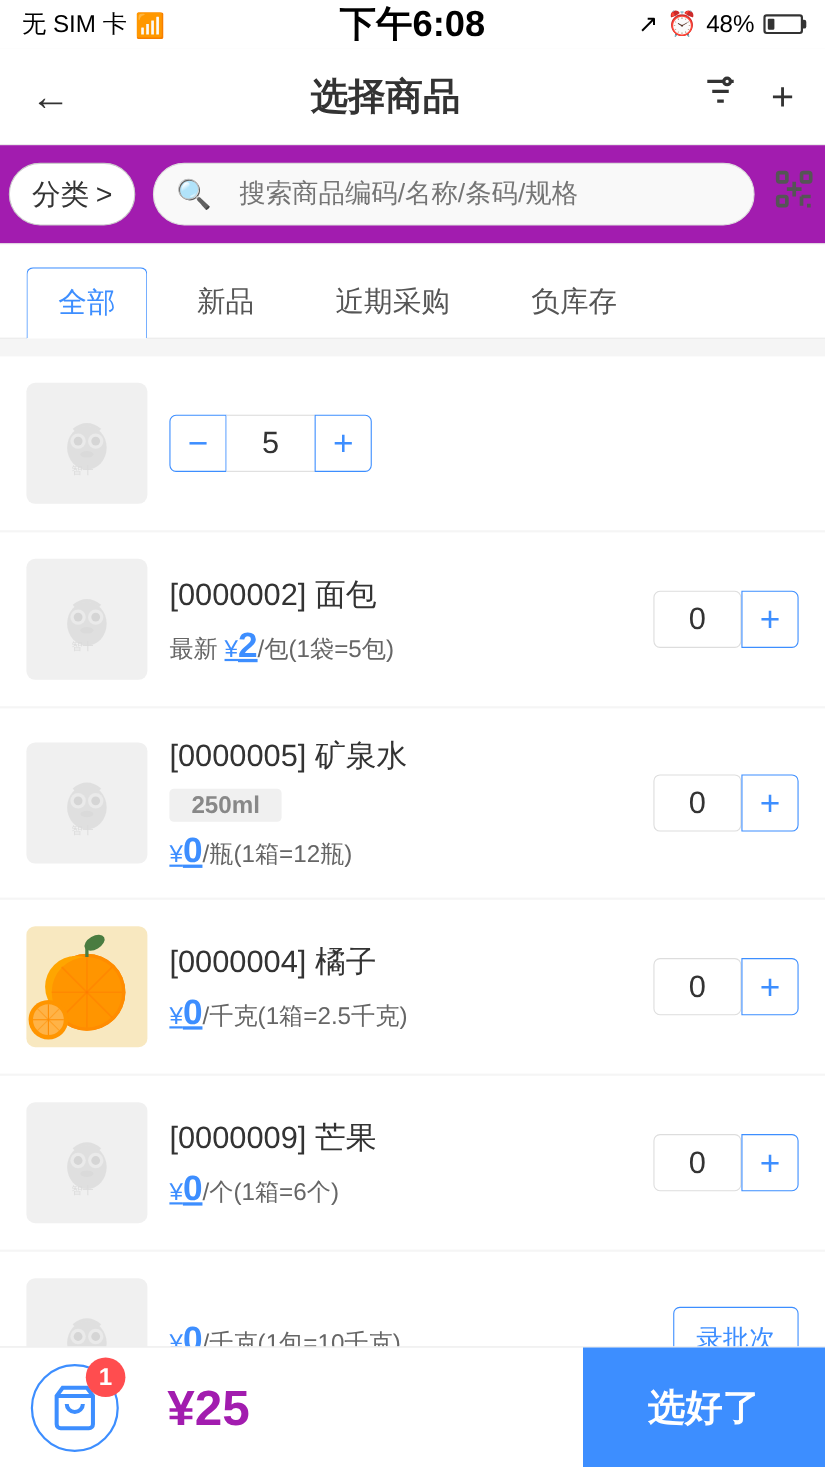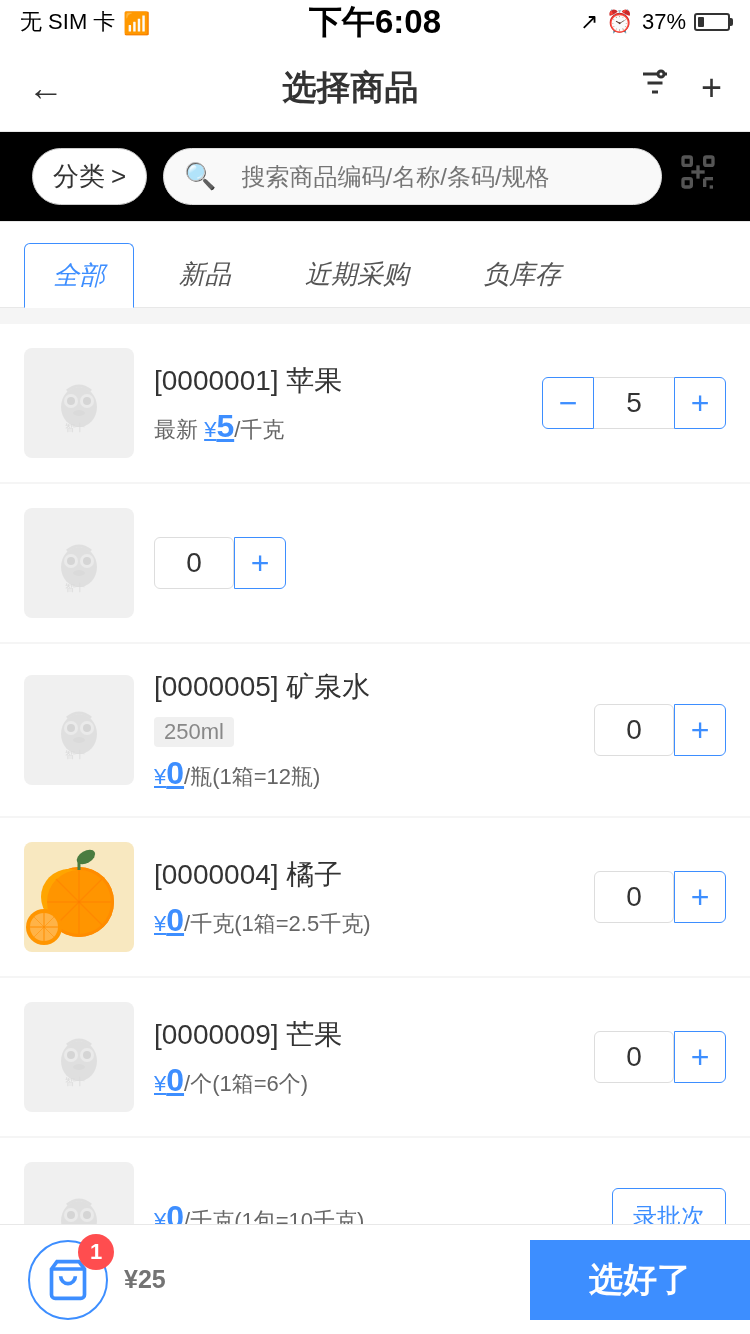--- a/index.html
+++ b/index.html
@@ -41,22 +41,22 @@
       padding: 0 28px;
       border-bottom: 1px solid #e8e8e8;
     }
     .nav-back { font-size: 36px; color: #333; cursor: pointer; }
     .nav-title { font-size: 34px; font-weight: 600; color: #333; }
     .nav-right { display: flex; align-items: center; gap: 28px; }
     .nav-icon { font-size: 36px; color: #333; cursor: pointer; }
 
     
     .search-bar {
-      background: #000000;
-      padding: 16px 32px;
+      background: #a21caf;
+      padding: 16px 8px;
       display: flex;
       align-items: center;
       gap: 16px;
       border-bottom: 1px solid #e8e8e8;
     }
     .category-btn {
       border: 1px solid #ccc;
       border-radius: 32px;
       padding: 10px 20px;
       font-size: 26px;
@@ -90,21 +90,20 @@
     }
     .scan-icon { font-size: 36px; color: #555; cursor: pointer; }
 
     
     .tabs-bar {
       background: #fff;
       display: flex;
       padding: 20px 24px 0;
       gap: 16px;
       border-bottom: 1px solid #e8e8e8;
-      font-style: italic;
     }
     .tab-item {
       padding: 14px 28px;
       font-size: 26px;
       border-radius: 6px 6px 0 0;
       cursor: pointer;
       color: #555;
       border: 1px solid transparent;
     }
     .tab-item.active {
@@ -162,23 +161,24 @@
       font-size: 28px;
       color: #333;
       font-weight: 500;
       margin-bottom: 8px;
     }
     .product-spec {
       font-size: 22px;
       color: #888;
       background: #f0f0f0;
       display: inline-block;
-      padding: 2px 10px;
+      padding: 2px 20px;
       border-radius: 4px;
       margin-bottom: 8px;
+      font-weight: bold;
     }
     .product-price {
       font-size: 24px;
       color: #666;
     }
     .price-label { color: #666; font-size: 22px; }
     .price-value { color: #3d8eff; font-size: 32px; font-weight: 700; text-decoration: underline; }
     .price-unit { color: #666; font-size: 22px; }
     .price-per { color: #3d8eff; font-size: 22px; text-decoration: underline; }
 
@@ -271,27 +271,28 @@
       border-radius: 50%;
       width: 36px;
       height: 36px;
       font-size: 22px;
       display: flex;
       align-items: center;
       justify-content: center;
       font-weight: 700;
     }
     .cart-total {
-      font-size: 25px;
+      font-size: 45px;
       font-weight: 700;
-      color: #737373;
+      color: #a21caf;
+      margin-left: 28px;
     }
     .confirm-btn {
       width: 220px;
-      height: 80px;
+      height: 110px;
       background: #3d8eff;
       color: #fff;
       font-size: 34px;
       font-weight: 600;
       border: none;
       cursor: pointer;
       display: flex;
       align-items: center;
       justify-content: center;
     }
@@ -314,21 +315,21 @@
   <div class="status-left">
     <span>无 SIM 卡</span>
     <span>📶</span>
   </div>
   <div class="status-center">
     <span>下午6:08</span>
   </div>
   <div class="status-right">
     <span>↗</span>
     <span>⏰</span>
-    <span>37%</span>
+    <span>48%</span>
     <span class="battery">
       <span class="battery-fill"></span>
     </span>
   </div>
 </div>
 
 <div class="nav-bar">
   <span class="nav-back">←</span>
   <span class="nav-title">选择商品</span>
   <div class="nav-right">
@@ -386,27 +387,20 @@
           <circle cx="24" cy="30" r="7" fill="#ddd"></circle>
           <circle cx="40" cy="30" r="7" fill="#ddd"></circle>
           <circle cx="24" cy="30" r="4" fill="#999"></circle>
           <circle cx="40" cy="30" r="4" fill="#999"></circle>
           <ellipse cx="32" cy="42" rx="6" ry="3" fill="#aaa"></ellipse>
           <path d="M20 20 Q32 10 44 20" stroke="#bbb" stroke-width="3" fill="none"></path>
           <text x="18" y="60" font-size="10" fill="#aaa" font-family="sans-serif">智十</text>
         </svg>
       </div>
     </div>
-    <div class="product-info">
-      <div class="product-name">[0000001] 苹果</div>
-      <div class="product-price">
-        <span class="price-label">最新 </span>
-        <span class="price-per">¥</span><span class="price-value">5</span><span class="price-unit">/千克</span>
-      </div>
-    </div>
     <div class="qty-control">
       <button class="qty-btn qty-btn-minus">−</button>
       <input class="qty-input" value="5" style="">
       <button class="qty-btn qty-btn-plus">+</button>
     </div>
   </div>
 
   <div class="product-item">
     <div class="product-thumb">
       <div class="owl-logo">
@@ -415,20 +409,27 @@
           <circle cx="24" cy="30" r="7" fill="#ddd"></circle>
           <circle cx="40" cy="30" r="7" fill="#ddd"></circle>
           <circle cx="24" cy="30" r="4" fill="#999"></circle>
           <circle cx="40" cy="30" r="4" fill="#999"></circle>
           <ellipse cx="32" cy="42" rx="6" ry="3" fill="#aaa"></ellipse>
           <path d="M20 20 Q32 10 44 20" stroke="#bbb" stroke-width="3" fill="none"></path>
           <text x="18" y="60" font-size="10" fill="#aaa" font-family="sans-serif">智十</text>
         </svg>
       </div>
     </div>
+    <div class="product-info">
+      <div class="product-name">[0000002] 面包</div>
+      <div class="product-price">
+        <span class="price-label">最新 </span>
+        <span class="price-per">¥</span><span class="price-value">2</span><span class="price-unit">/包(1袋=5包)</span>
+      </div>
+    </div>
     <div class="qty-control">
       <input class="qty-input" style="border-radius: 6px; border: 1px solid rgb(221, 221, 221); width: 80px;" value="0">
       <button class="qty-btn qty-btn-plus">+</button>
     </div>
   </div>
 
   <div class="product-item">
     <div class="product-thumb">
       <div class="owl-logo">
         <svg viewBox="0 0 64 64" fill="none" xmlns="http://www.w3.org/2000/svg">

